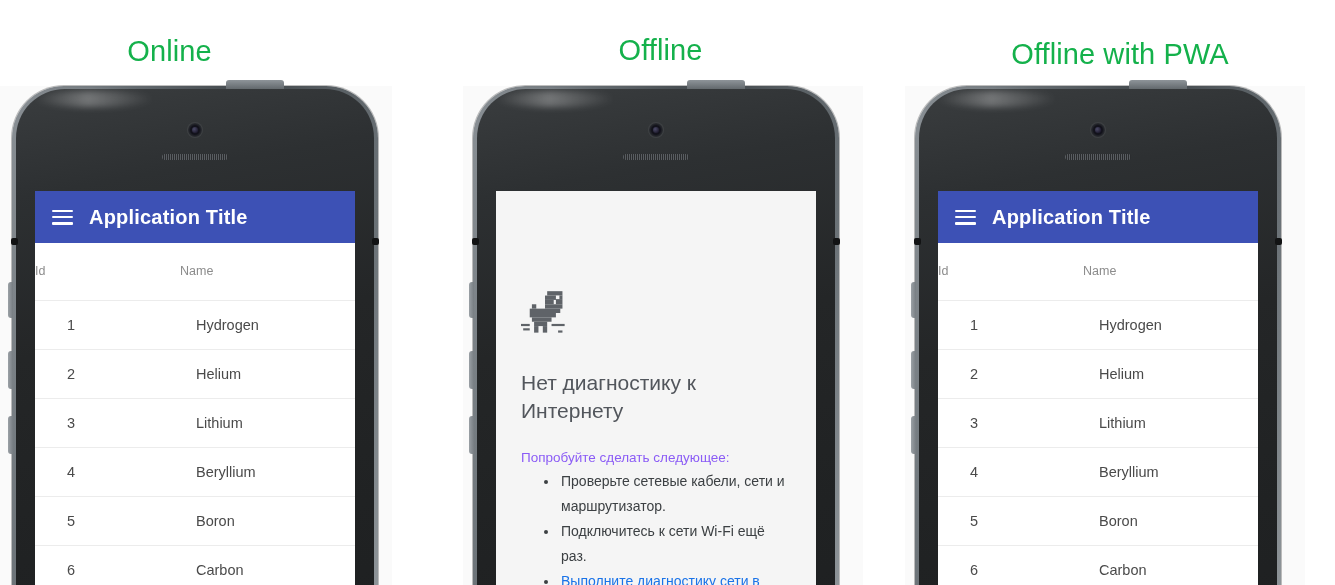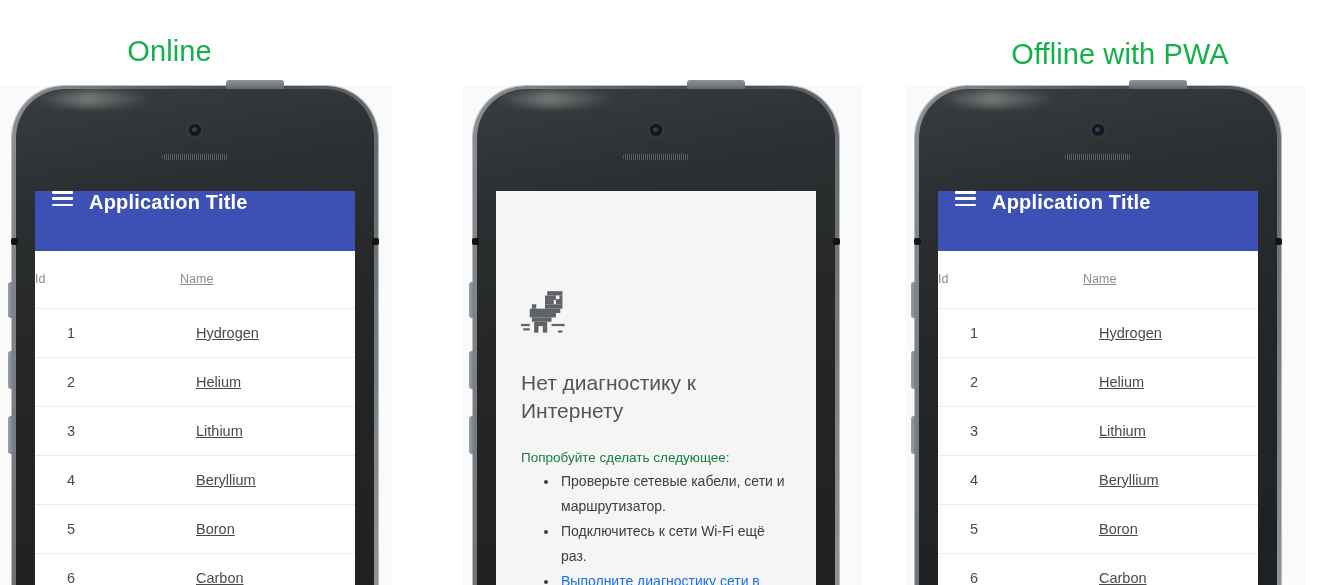--- a/index.html
+++ b/index.html
@@ -167,23 +167,24 @@
     top: 105px;
     left: 23px;
     width: 320px;
     height: 495px;
     overflow: hidden;
     background: #ffffff;
   }
 
   
   .appbar {
-    height: 60px;
+    height: 52px;
     background: #3d51b5;
     display: flex;
+    align-items: center;
     padding-left: 17px;
     box-sizing: border-box;
   }
   .hamburger {
     width: 21px;
     height: 15px;
     display: flex;
     flex-direction: column;
     justify-content: space-between;
     margin-right: 16px;
@@ -221,21 +222,21 @@
     border-bottom: 1px solid #ececec;
   }
   table.grid td {
     font-size: 14.5px;
     color: #4a4a4a;
     height: 49px;
     vertical-align: middle;
     border-bottom: 1px solid #ececec;
   }
   .c-id   { width: 145px; padding-left: 32px; box-sizing: border-box; }
-  .c-name { padding-left: 16px; box-sizing: border-box; text-decoration: underline; }
+  .c-name { padding-left: 16px; box-sizing: border-box; }
 
   
   .offline {
     background: #f5f5f5;
     height: 100%;
     box-sizing: border-box;
     padding: 22px 22px 0 25px;
     color: #5f6368;
   }
   .dino {
@@ -248,21 +249,21 @@
     font-size: 21px;
     line-height: 28px;
     color: #52565c;
     font-weight: 400;
     margin: 30px 0 0 0;
     letter-spacing: 0;
   }
   .off-sub {
     font-size: 13.5px;
     line-height: 19px;
-    color: #15803d;
+    color: #8b5cf6;
     margin: 23px 0 0 0;
   }
   .off-list {
     margin: 2px 0 0 0;
     padding-left: 38px;
     font-size: 14px;
     line-height: 25px;
     color: #3c4043;
   }
   .off-list li { margin: 0; padding-left: 2px; }
@@ -330,20 +331,21 @@
               <td class="c-id">6</td>
               <td class="c-name">Carbon</td>
             </tr>
           </tbody>
         </table>
       </div>
     </div>
   </div>
 
   <div class="column col-2">
+    <div class="caption">Offline</div>
     <div class="panel"></div>
 
     <div class="phone">
       <div class="band"></div>
       <div class="nub"></div>
       <div class="body-shell"></div>
       <div class="break l"></div>
       <div class="break r"></div>
       <div class="sidebtn sb1"></div>
       <div class="sidebtn sb2"></div>

